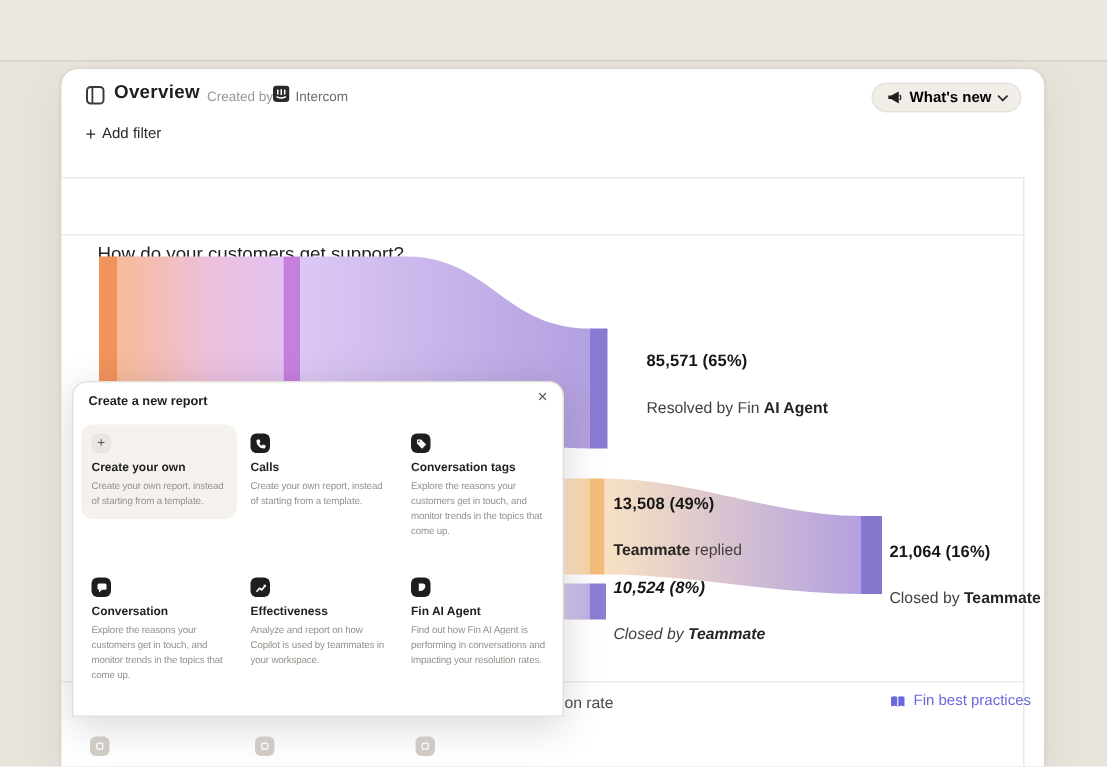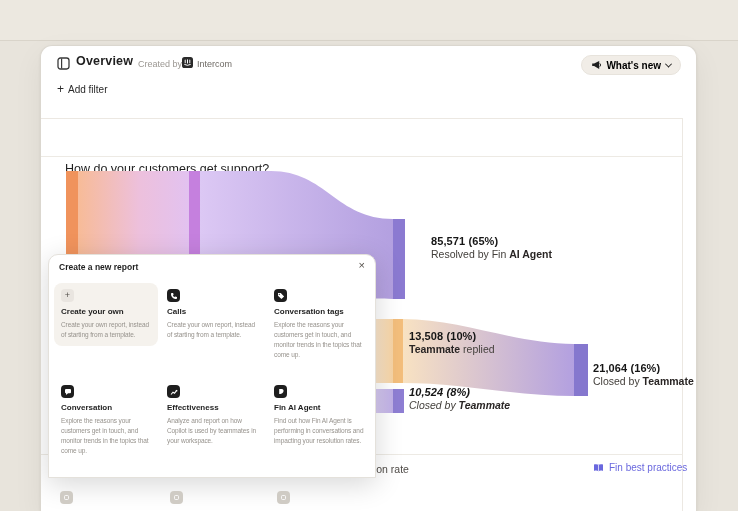--- a/index.html
+++ b/index.html
@@ -40,21 +40,21 @@
   .plus-glyph { font-size:12px; font-weight:400; line-height:1; }
   
   .content-area { position:absolute; left:0; top:72px; width:642px; height:394px;
     border-top:1px solid #ECE8E2; border-right:1px solid #ECE8E2; background:#fff; }
   .report-question-title { position:absolute; left:24px; top:84px; font-size:12.5px; font-weight:400;margin-top:32px; }
   .title-divider { position:absolute; left:0; top:110px; width:642px; height:1px; background:#EDEAE4; }
   .sankey-svg { position:absolute; left:0; top:110px; width:642px; height:300px; }
   
   .s-label { position:absolute; z-index:2; line-height:1; }
   .s-value { font-size:11px; font-weight:700; color:#161616; letter-spacing:.1px; }
-  .s-sub { font-size:10.5px; color:#44403c; margin-top:2px; }
+  .s-sub { font-size:10.5px; color:#44403c; margin-top:20px; }
   .s-sub b { font-weight:700; color:#292524; }
   
   .footer-divider { position:absolute; left:0; top:408px; width:642px; height:1px; background:#EDEAE4; }
   .clipped-label { position:absolute; left:330px; top:417px; font-size:10.5px; color:#4f4b47; }
   .best-practices { position:absolute; left:552px; top:416px; display:flex; align-items:center; gap:5px;
     font-size:10px; font-weight:500; color:#6A68DE; cursor:pointer; }
   
   .modal { position:absolute; left:7px; top:208px; width:328px; height:224px;
     background:#fff; border:1px solid #E4E1DB; border-radius:10px 10px 0 0;
     box-shadow:0 6px 28px rgba(0,0,0,.16); z-index:10; }
@@ -150,21 +150,21 @@
     <rect x="533" y="188" width="14" height="52" fill="#8577CE"></rect>
     <rect x="332" y="233" width="20" height="24" fill="url(#g5)"></rect>
     <rect x="352" y="233" width="11" height="24" fill="#8E7ED3"></rect>
   </svg>
 
   <div class="s-label" style="left:390px; top:190px;">
     <div class="s-value">85,571 (65%)</div>
     <div class="s-sub"><span>Resolved by Fin </span><b>AI Agent</b><span></span></div>
   </div>
   <div class="s-label" style="left:368px; top:285px;">
-    <div class="s-value">13,508 (10%)</div>
+    <div class="s-value">13,508 (49%)</div>
     <div class="s-sub"><span></span><b>Teammate</b><span> replied</span></div>
   </div>
   <div class="s-label" style="left:552px; top:317px;">
     <div class="s-value">21,064 (16%)</div>
     <div class="s-sub"><span>Closed by </span><b>Teammate</b><span></span></div>
   </div>
   <div class="s-label" style="left:368px; top:341px;font-style:italic;">
     <div class="s-value">10,524 (8%)</div>
     <div class="s-sub"><span>Closed by </span><b>Teammate</b><span></span></div>
   </div>

